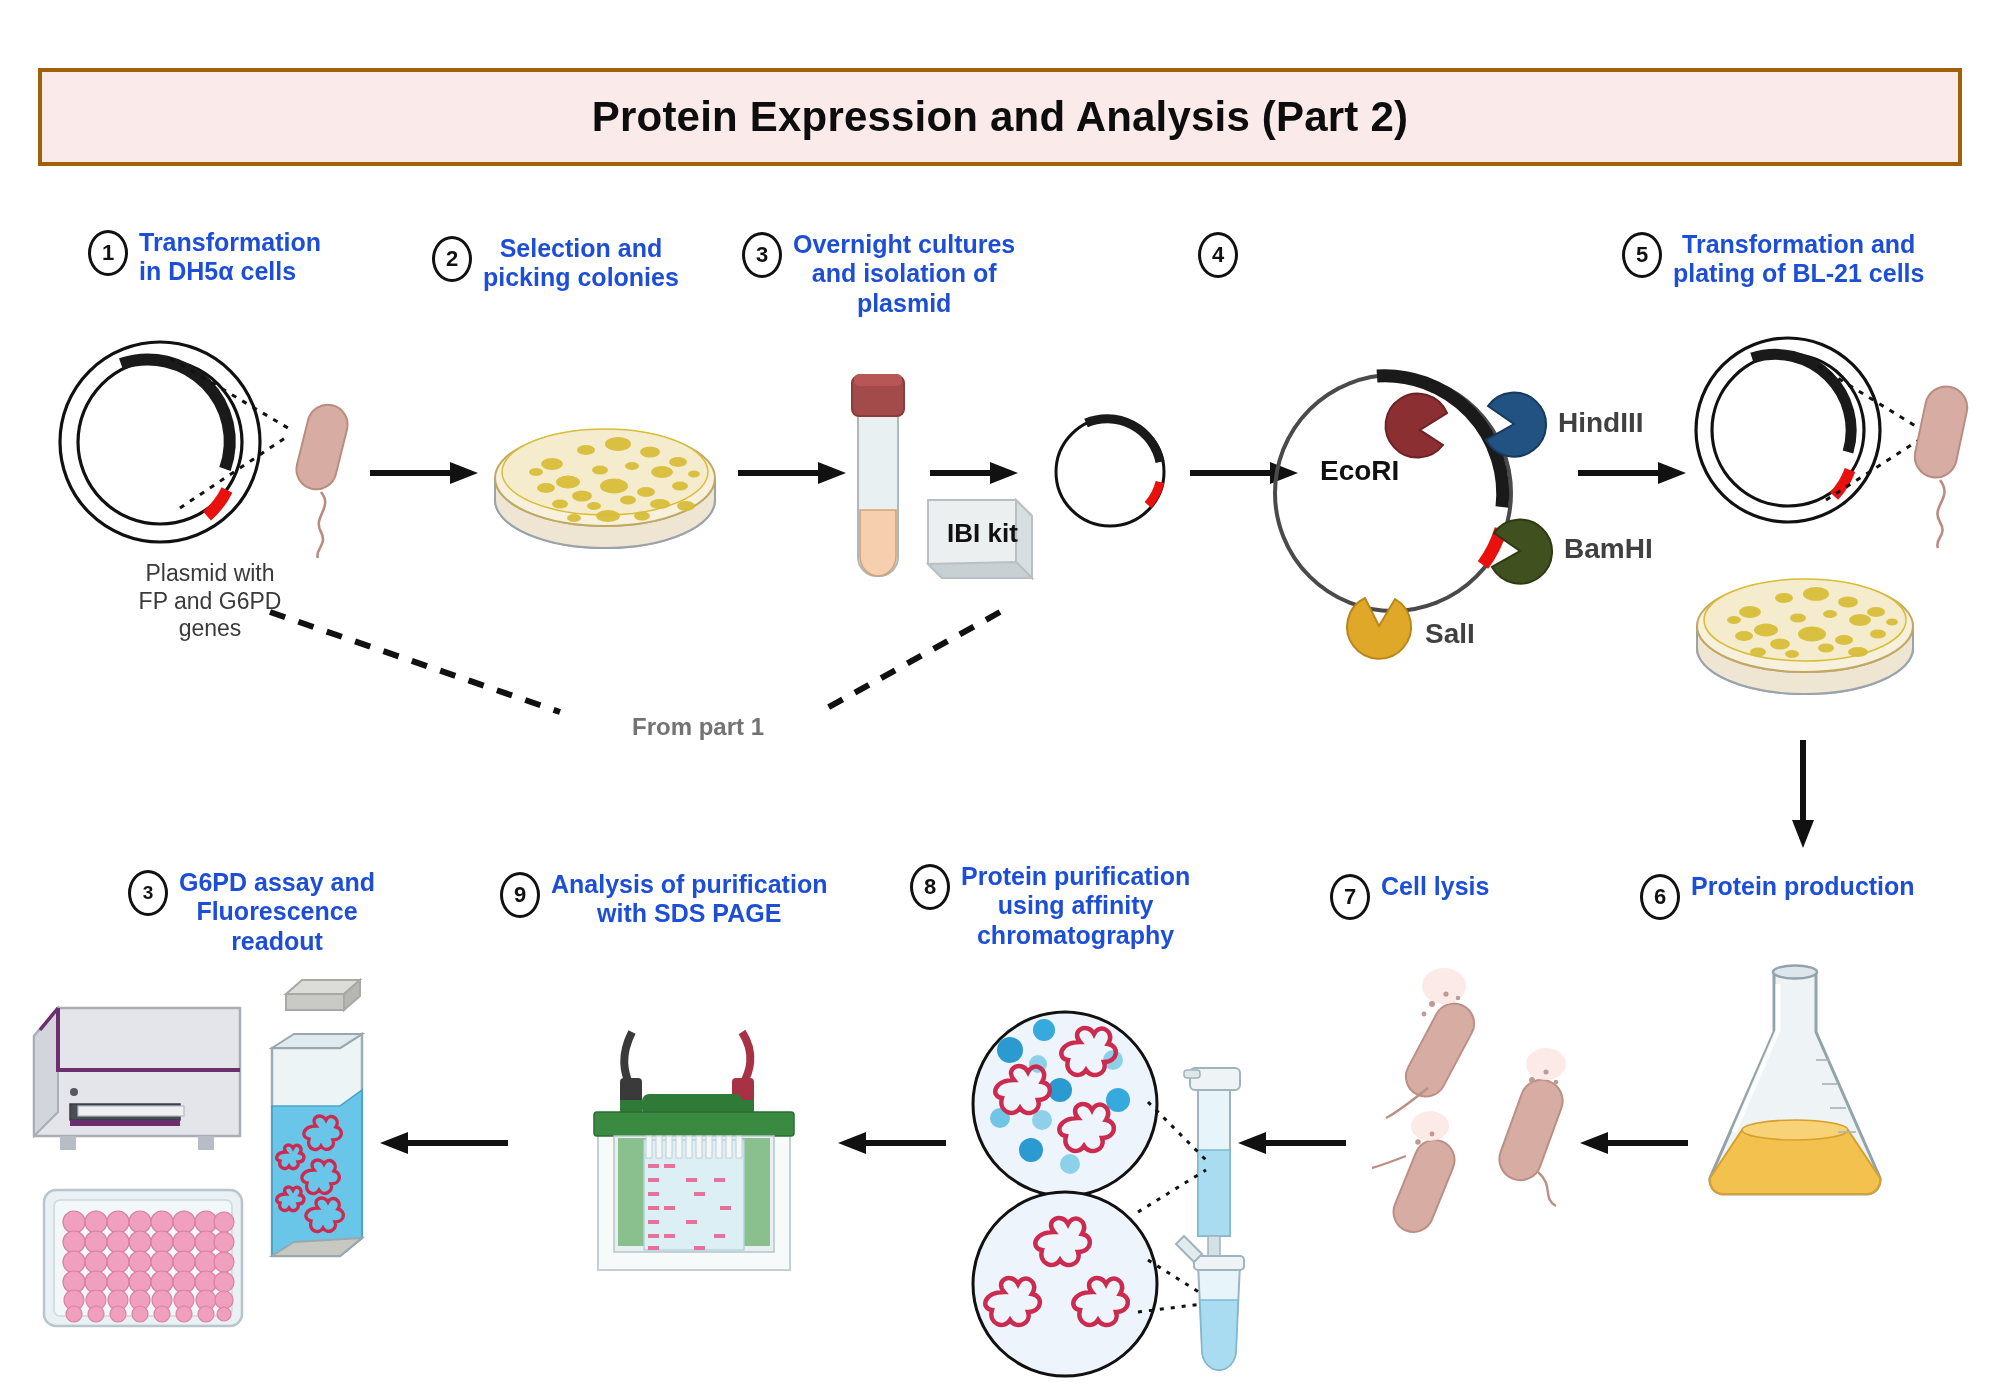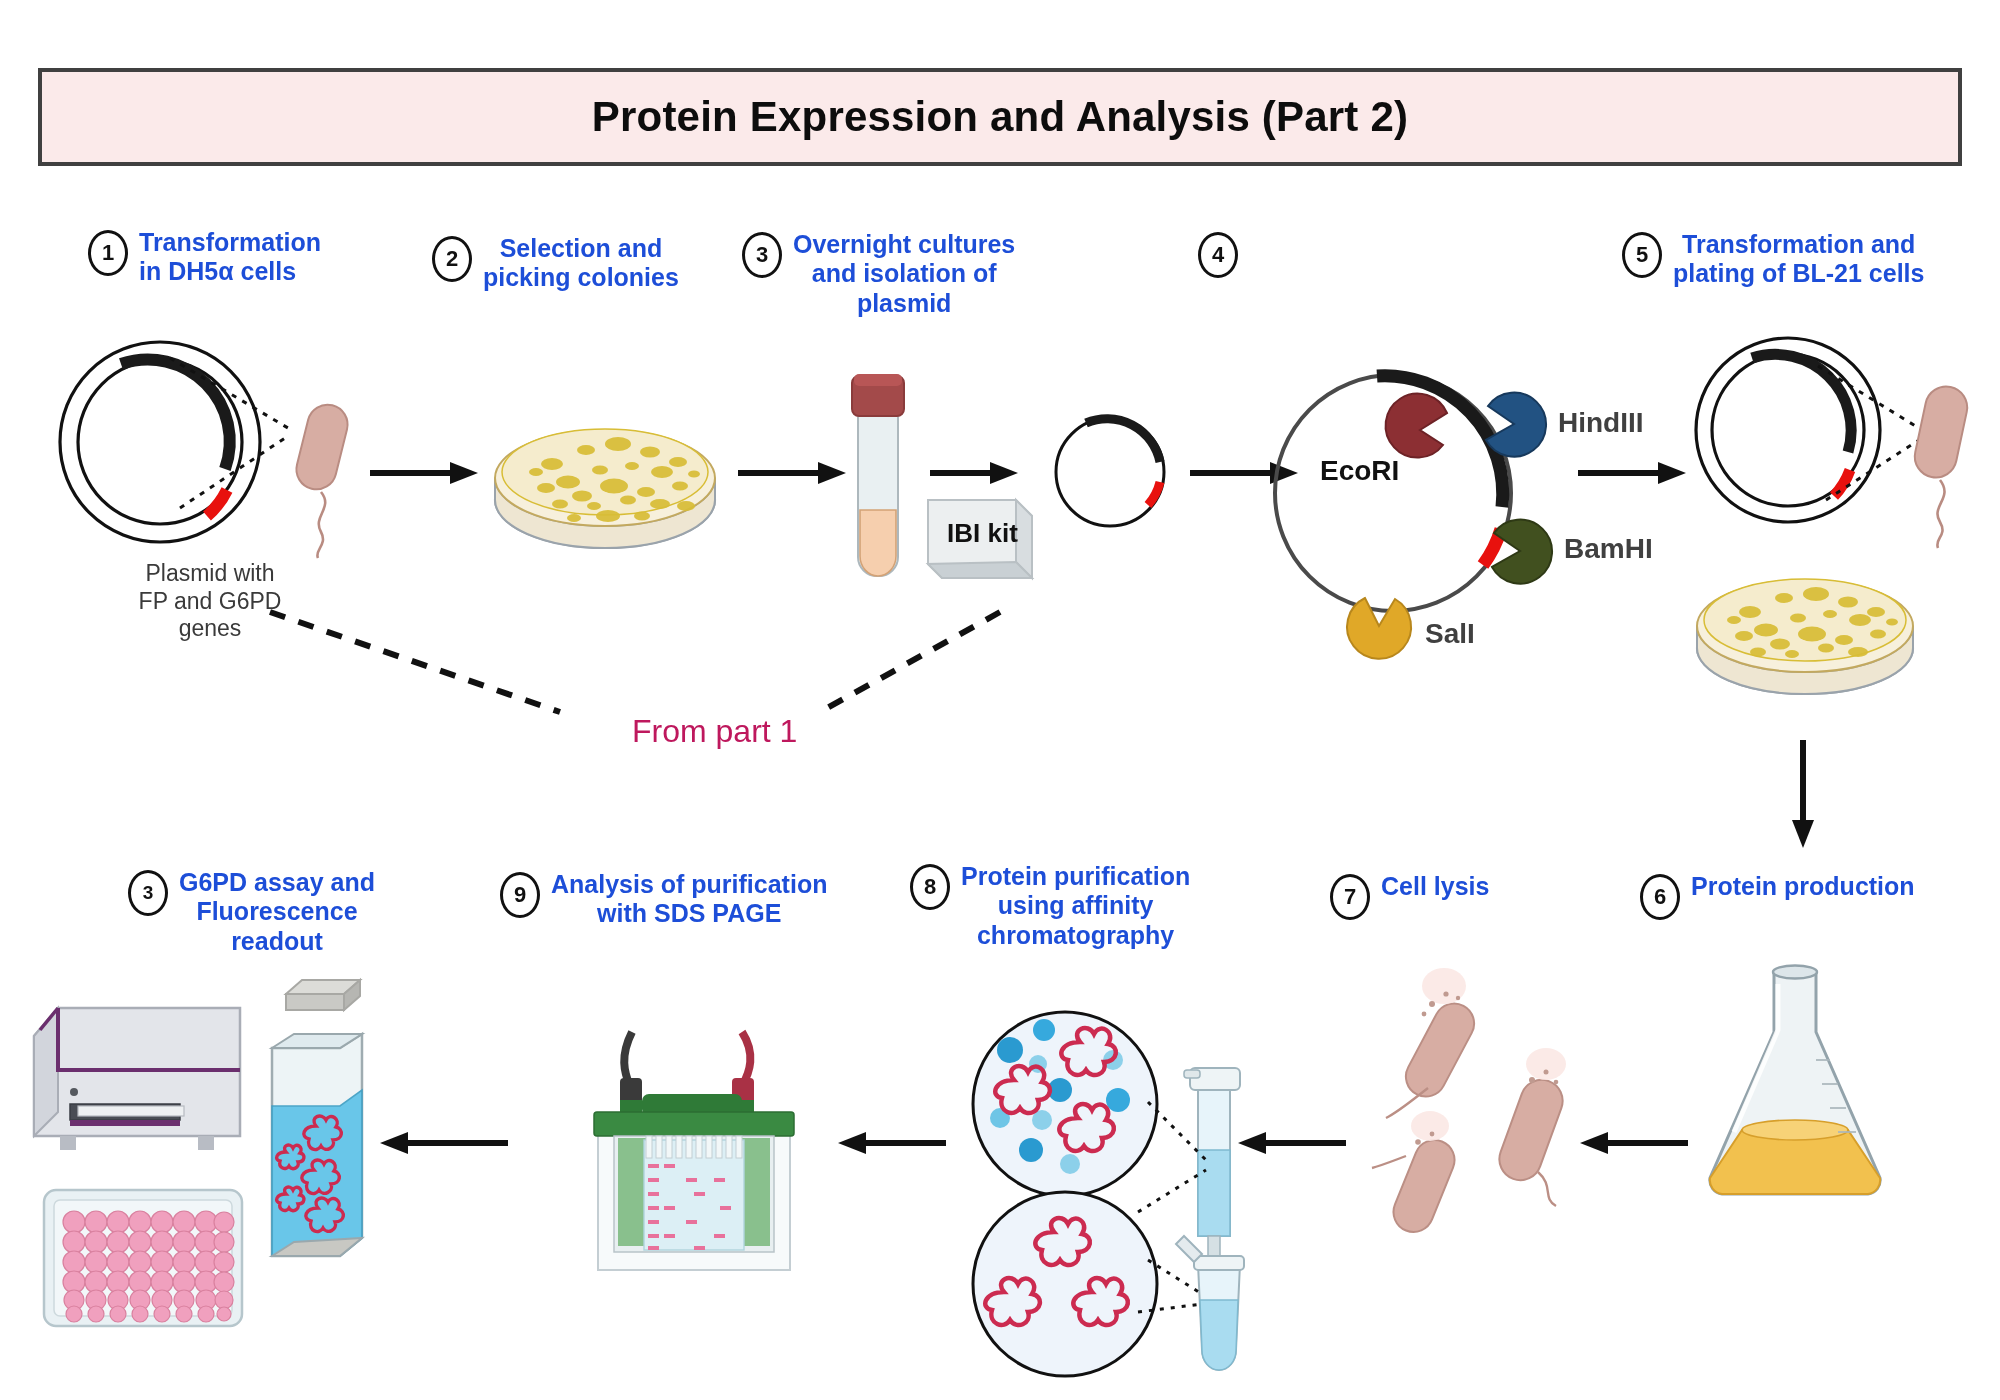--- a/index.html
+++ b/index.html
@@ -11,21 +11,21 @@
     overflow: hidden;
   }
   .canvas { position: relative; width: 2000px; height: 1400px; }
 
   
   .title-banner {
     position: absolute;
     left: 38px; top: 68px;
     width: 1924px; height: 98px;
     background: #fbeaea;
-    border: 4px solid #404040;
+    border: 4px solid #a16207;
     display: flex; align-items: center; justify-content: center;
   }
   .title-text {
     font-size: 42px; font-weight: bold; color: #0d0d0d;
     letter-spacing: 0.2px;
   }
 
   
   .step { position: absolute; display: flex; align-items: flex-start; gap: 11px; }
   .step-num {
@@ -44,21 +44,21 @@
   .step-txt.center { text-align: center; }
 
   
   .caption {
     position: absolute;
     font-size: 23px; color: #3a3a3a; line-height: 1.2;
     text-align: center; white-space: pre-line;
   }
   .frompart {
     position: absolute;
-    font-size: 32px; font-weight: normal; color: #be185d;
+    font-size: 24px; font-weight: bold; color: #737373;
   }
 
   
   .arrow { position: absolute; }
 
   
   .plasmid { position: absolute; }
 
   
   .ibikit { position: absolute; }

